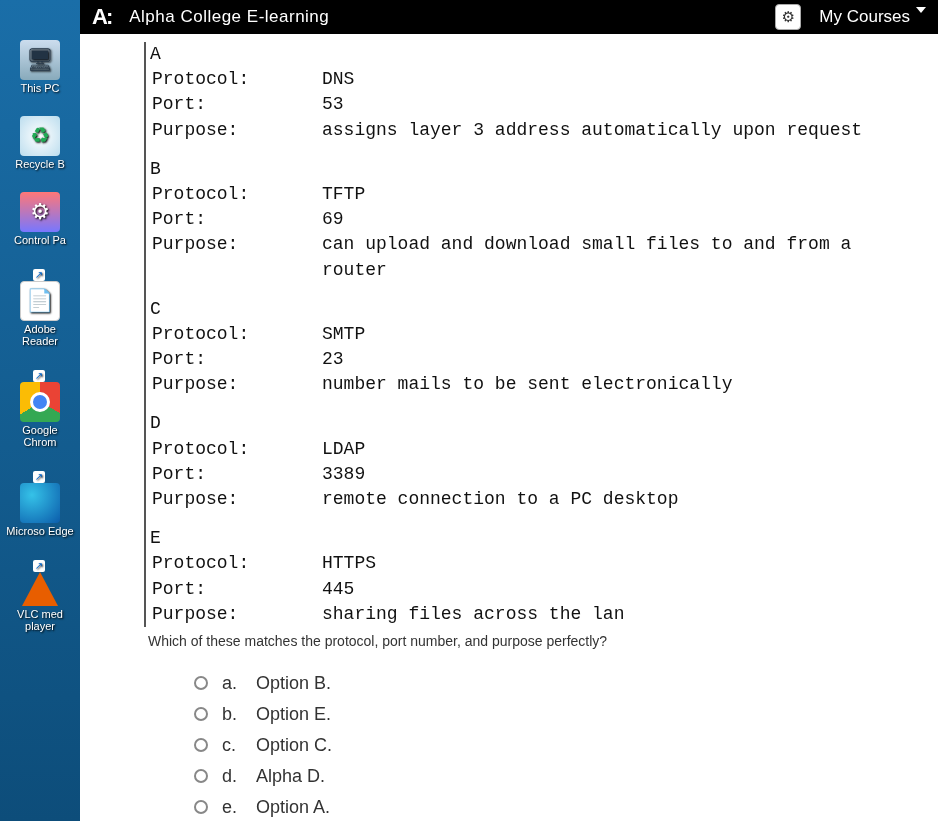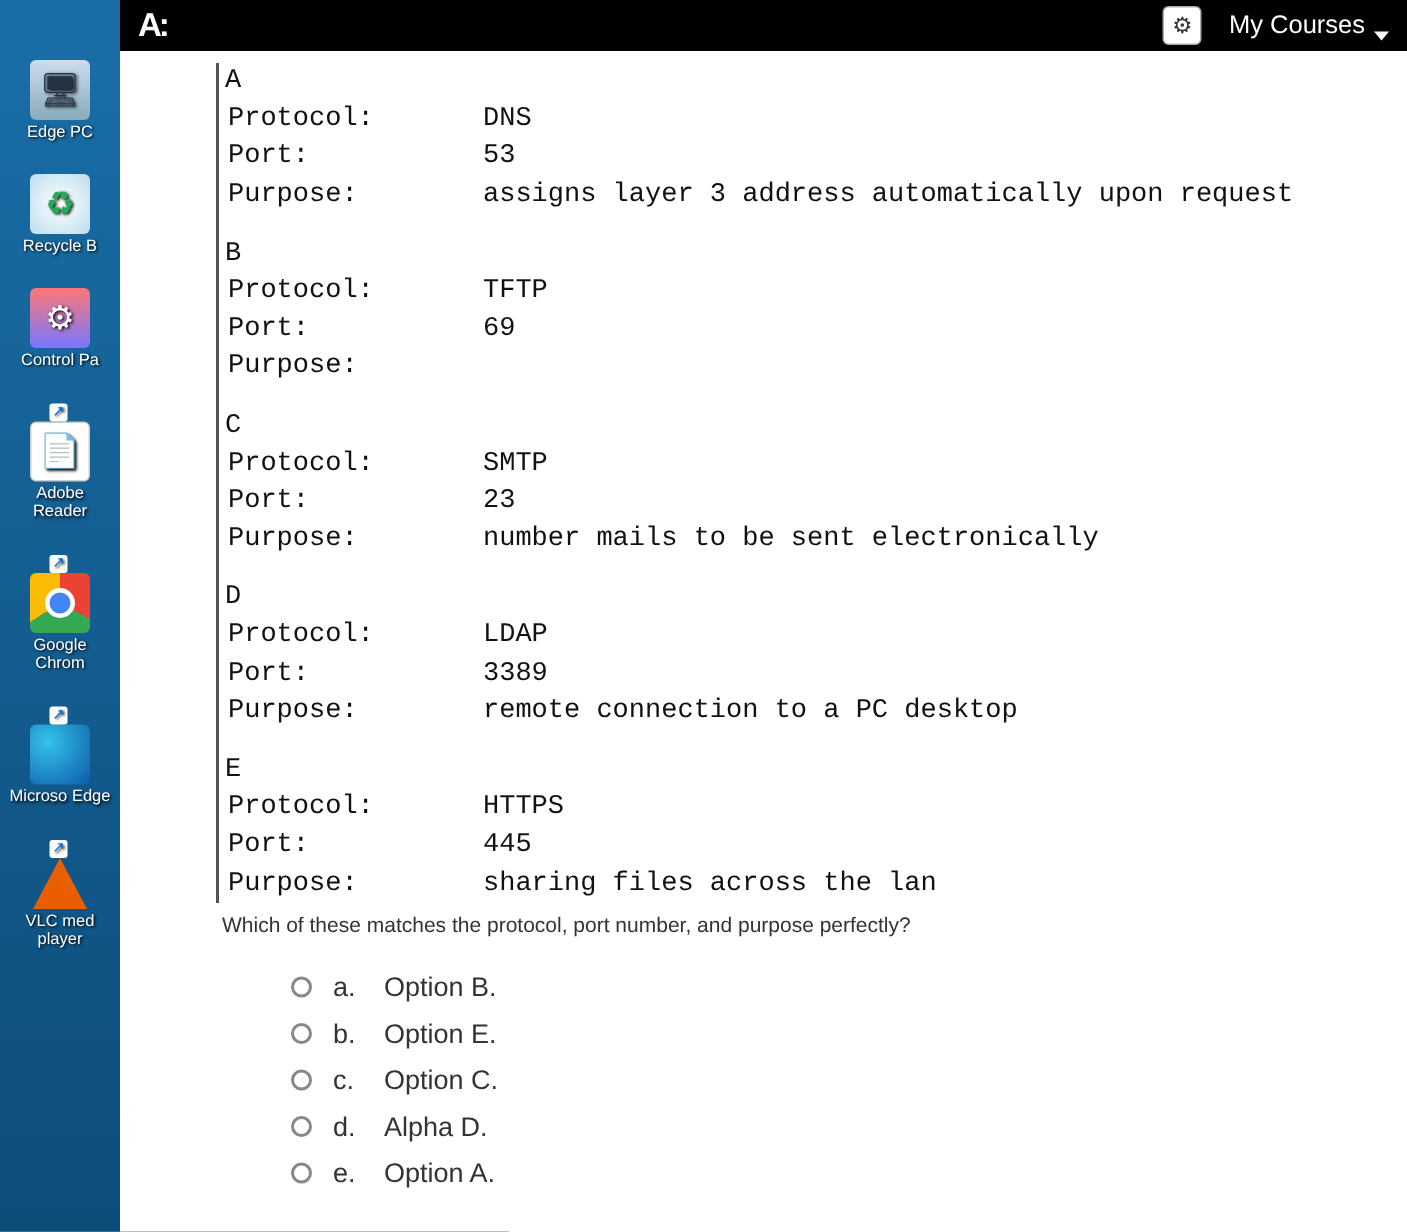--- a/index.html
+++ b/index.html
@@ -61,21 +61,21 @@
     display:flex;
     align-items:center;
     padding:0 12px;
     gap:18px;
     font-size:17px;
   }
   .titlebar .logo { font-weight:bold; font-size:22px; letter-spacing:-2px;}
   .titlebar .brand { letter-spacing:.5px;}
   .titlebar .spacer{flex:1;}
   .gear{width:26px;height:26px;border:1px solid #aaa;border-radius:4px;background:#fff;color:#333;display:flex;align-items:center;justify-content:center;font-size:15px;}
-  .my-courses{cursor:pointer;display:flex;align-items:flex-end;gap:6px;}
+  .my-courses{cursor:pointer;display:flex;align-items:flex-start;gap:6px;}
   .caret-down{width:0;height:0;border-left:5px solid transparent;border-right:5px solid transparent;border-top:6px solid #fff;}
 
   .content {
     flex:1;
     padding: 8px 24px 12px 64px;
     overflow:hidden;
     color:#222;
   }
 
   
@@ -111,21 +111,21 @@
     flex-shrink:0;
   }
   .ans .letter{width:20px;}
 </style>
 </head>
 <body>
 
 <div class="desktop-strip">
   <div class="desktop-icon">
     <div class="ico ico-pc">🖥</div>
-    <div>Edge PC</div>
+    <div>This PC</div>
   </div>
   <div class="desktop-icon">
     <div class="ico ico-rb">♻</div>
     <div>Recycle B</div>
   </div>
   <div class="desktop-icon">
     <div class="ico ico-cp">⚙</div>
     <div>Control Pa</div>
   </div>
   <div class="desktop-icon">
@@ -146,20 +146,21 @@
   <div class="desktop-icon">
     <span class="shortcut-arrow">↗</span>
     <div class="ico-vlc"></div>
     <div>VLC med player</div>
   </div>
 </div>
 
 <div class="browser">
   <div class="titlebar">
     <span class="logo">A:</span>
+    <span class="brand">Alpha College E-learning</span>
     <span class="spacer"></span>
     <span class="gear">⚙</span>
     <span class="my-courses">
       <span>My Courses</span>
       <span class="caret-down"></span>
     </span>
   </div>
 
   <div class="content">
 
@@ -186,20 +187,21 @@
         <div class="row">
             <span class="lab">Protocol:</span>
             <span class="val">TFTP</span>
           </div>
         <div class="row">
             <span class="lab">Port:</span>
             <span class="val">69</span>
           </div>
         <div class="row">
             <span class="lab">Purpose:</span>
+            <span class="val">can upload and download small files to and from a router</span>
           </div>
       </div>
 
       <div class="opt-block">
         <div class="opt-letter">C</div>
         <div class="row">
             <span class="lab">Protocol:</span>
             <span class="val">SMTP</span>
           </div>
         <div class="row">

